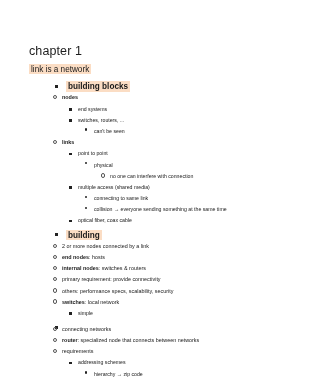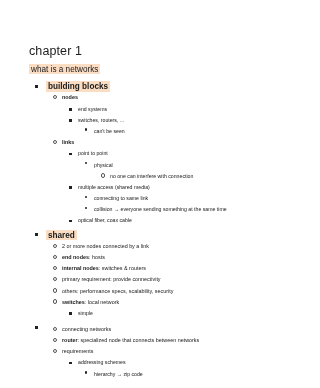--- a/index.html
+++ b/index.html
@@ -58,21 +58,21 @@
 
   
   .l0 {
     margin-left: 29px;
     font-size: 8.2px;
     font-weight: 400;
     padding-top: 0px;
     margin-bottom: 8px;
   }
   .l1 {
-    margin-left: 46px;
+    margin-left: 66px;
     font-size: 8.2px;
     font-weight: 600;
     margin-bottom: 2.2px;
   }
   .l2 {
     margin-left: 62px;
     font-size: 5.4px;
     margin-bottom: 1.6px;
   }
   .l3 {
@@ -117,21 +117,21 @@
 </head>
 <body>
 
 <div class="page">
 
   <div class="doc-title">chapter 1</div>
 
   <div class="outline">
 
     <div class="row l0 hl-peach">
-      <span class="txt">what is a networks</span>
+      <span class="txt">link is a network</span>
     </div>
 
     <div class="row l1 hl-peach">
       <span class="bullet bu-square"></span>
       <span class="txt">building blocks</span>
     </div>
 
     <div class="row l2">
       <span class="bullet bu-circle-open"></span>
       <span class="txt bold">nodes</span>
@@ -189,21 +189,21 @@
 
     <div class="row l3">
       <span class="bullet bu-square"></span>
       <span class="txt">optical fiber, coax cable</span>
     </div>
 
     <div class="gap-md"></div>
 
     <div class="row l1 hl-peach">
       <span class="bullet bu-square"></span>
-      <span class="txt">shared</span>
+      <span class="txt">building</span>
     </div>
 
     <div class="row l2">
       <span class="bullet bu-circle-open"></span>
       <span class="txt">2 or more nodes connected by a link</span>
     </div>
 
     <div class="row l2">
       <span class="bullet bu-circle-open"></span>
       <span class="txt"><span class="bold">end nodes</span><span>: hosts</span></span>

